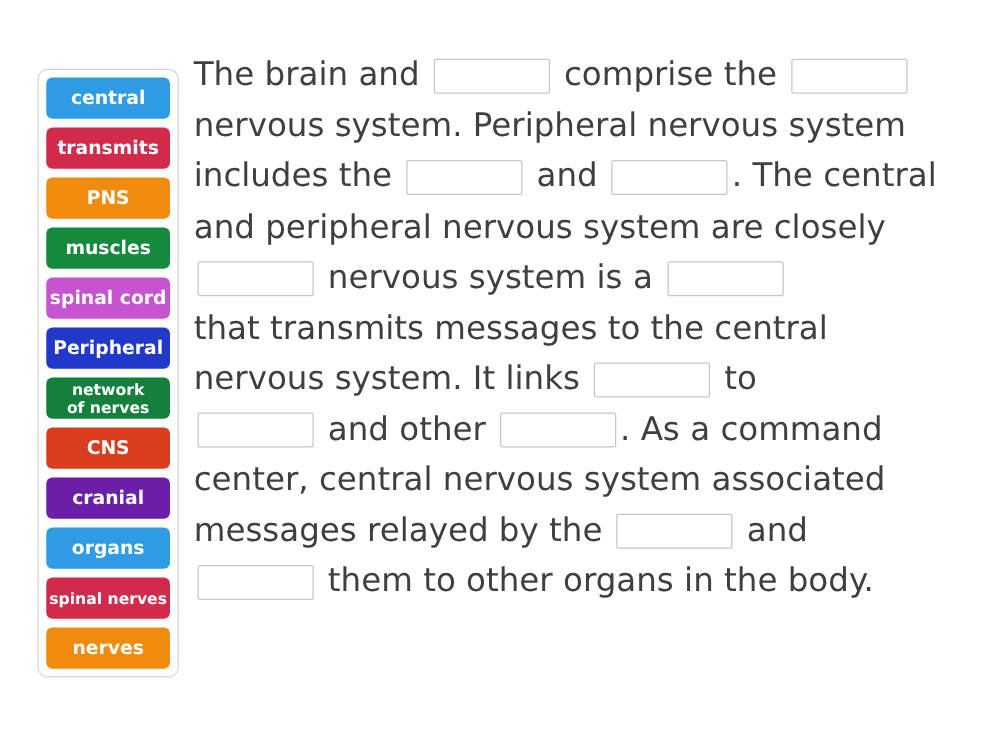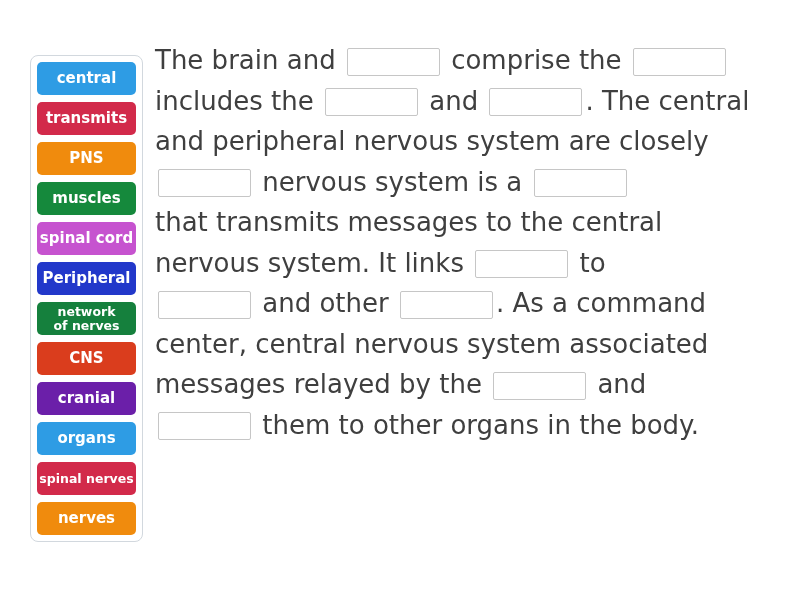--- a/index.html
+++ b/index.html
@@ -94,20 +94,21 @@
         <div>of nerves</div>
       </div>
       <div class="tile" style="background: rgb(218, 61, 29); color: rgb(255, 255, 255);">CNS</div>
       <div class="tile" style="background: rgb(107, 31, 169); color: rgb(255, 255, 255);">cranial</div>
       <div class="tile" style="background: rgb(46, 156, 228); color: rgb(255, 255, 255);">organs</div>
       <div class="tile small" style="background: rgb(210, 42, 74); color: rgb(255, 255, 255);">spinal nerves</div>
       <div class="tile" style="background: rgb(240, 139, 13); color: rgb(255, 255, 255);">nerves</div>
     </div>
   <div class="passage" style="color: rgb(63, 63, 63);">
       <div class="pline"><span>The brain and </span><span class="blank" style="width: 93px; border-color: rgb(198, 198, 198);"></span><span> comprise the </span><span class="blank" style="width: 93px; border-color: rgb(198, 198, 198);"></span></div>
+      <div class="pline"><span>nervous system. Peripheral nervous system</span></div>
       <div class="pline"><span>includes the </span><span class="blank" style="width: 93px; border-color: rgb(198, 198, 198);"></span><span> and </span><span class="blank" style="width: 93px; border-color: rgb(198, 198, 198);"></span><span>. The central</span></div>
       <div class="pline"><span>and peripheral nervous system are closely</span></div>
       <div class="pline"><span class="blank" style="width: 93px; border-color: rgb(198, 198, 198);"></span><span> nervous system is a </span><span class="blank" style="width: 93px; border-color: rgb(198, 198, 198);"></span></div>
       <div class="pline"><span>that transmits messages to the central</span></div>
       <div class="pline"><span>nervous system. It links </span><span class="blank" style="width: 93px; border-color: rgb(198, 198, 198);"></span><span> to</span></div>
       <div class="pline"><span class="blank" style="width: 93px; border-color: rgb(198, 198, 198);"></span><span> and other </span><span class="blank" style="width: 93px; border-color: rgb(198, 198, 198);"></span><span>. As a command</span></div>
       <div class="pline"><span>center, central nervous system associated</span></div>
       <div class="pline"><span>messages relayed by the </span><span class="blank" style="width: 93px; border-color: rgb(198, 198, 198);"></span><span> and</span></div>
       <div class="pline"><span class="blank" style="width: 93px; border-color: rgb(198, 198, 198);"></span><span> them to other organs in the body.</span></div>
     </div>

